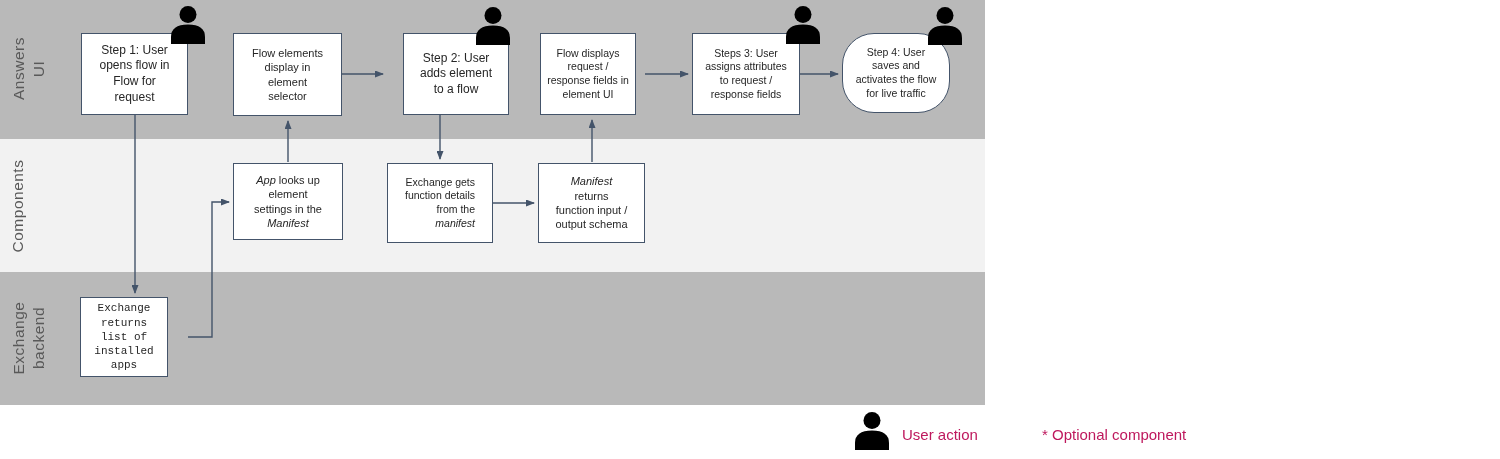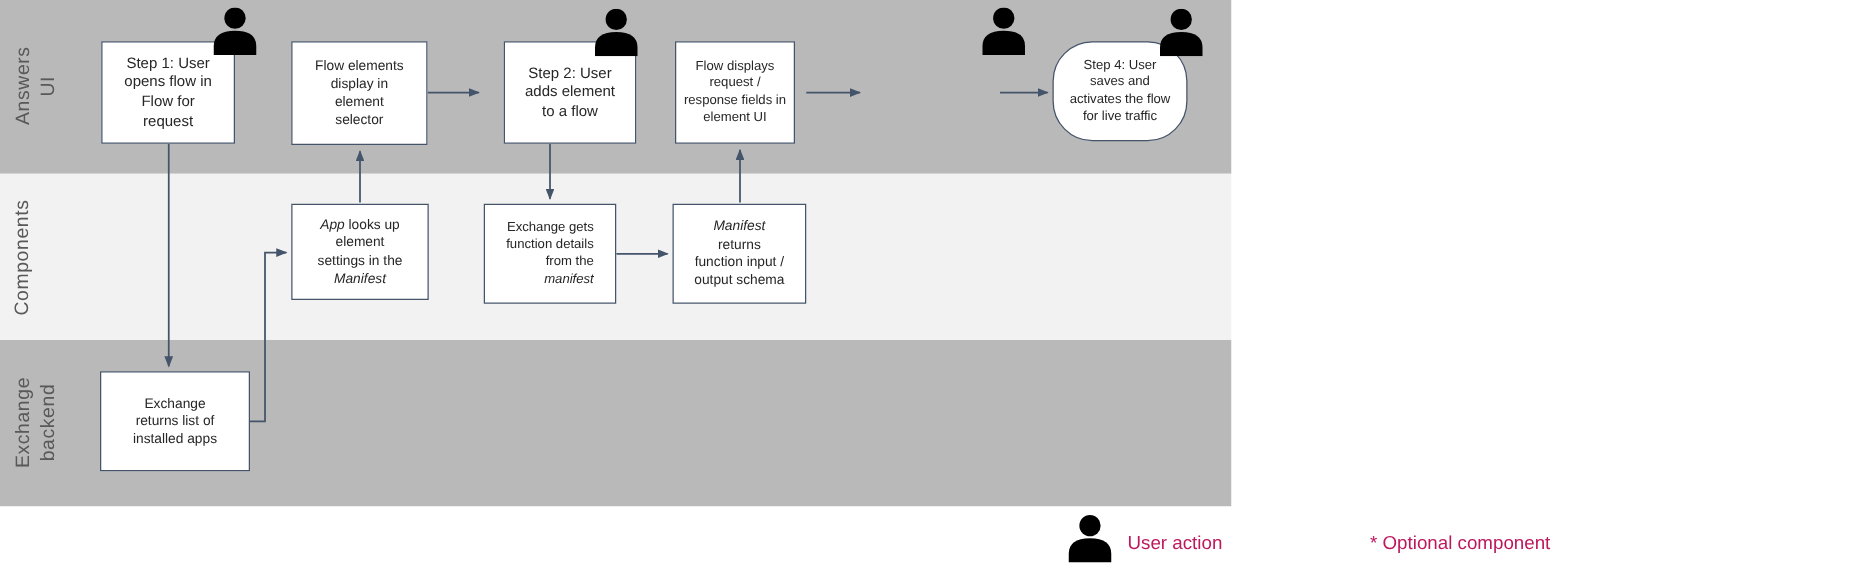--- a/index.html
+++ b/index.html
@@ -48,34 +48,34 @@
   .it{font-style:italic;}
   .n-step1{left:81px;top:33px;width:107px;height:82px;}
   .n-flow-elements{left:233px;top:33px;width:109px;height:83px;text-align:center;}
   .n-step2{left:387px;top:33px;width:106px;height:82px;margin-left:16px;}
   .n-flow-displays{left:540px;top:33px;width:96px;height:82px;}
   .n-step3{left:692px;top:33px;width:108px;height:82px;}
   .n-step4{left:842px;top:33px;width:108px;height:80px;border-radius:32px;}
   .n-app-lookup{left:233px;top:163px;width:110px;height:77px;}
   .n-exchange-gets{left:387px;top:163px;width:106px;height:80px;text-align:right;}
   .n-manifest-returns{left:538px;top:163px;width:107px;height:80px;}
-  .n-exchange-returns{left:80px;top:297px;width:120px;height:80px;}
+  .n-exchange-returns{left:80px;top:297px;width:88px;height:80px;font-family:Liberation Mono, monospace;}
   .person{position:absolute;width:42px;height:38px;}
   .p1{left:167px;top:6px;}
   .p2{left:472px;top:7px;}
   .p3{left:782px;top:6px;}
   .p4{left:924px;top:7px;}
   .p-legend{left:851px;top:412px;}
   .legend-text{
     position:absolute;
     color:#be185d;
     font-size:15px;
   }
   .legend-user{left:902px;top:426px;}
-  .legend-optional{left:1096px;top:426px;}
+  .legend-optional{left:1042px;top:426px;}
 </style>
 </head>
 <body>
 
 <div class="stage">
 
   <div class="lane lane-answers"></div>
   <div class="lane lane-components"></div>
   <div class="lane lane-exchange"></div>
 
@@ -117,20 +117,26 @@
   <div class="node n-step2 fs12">
     <p class="node-text">Step 2: User
 adds element
 to a flow</p>
   </div>
   <div class="node n-flow-displays fs105">
     <p class="node-text">Flow displays
 request /
 response fields in
 element UI</p>
+  </div>
+  <div class="node n-step3 fs105">
+    <p class="node-text">Steps 3: User
+assigns attributes
+to request /
+response fields</p>
   </div>
   <div class="node n-step4 fs105">
     <p class="node-text">Step 4: User
 saves and
 activates the flow
 for live traffic</p>
   </div>
 
   <div class="node n-app-lookup fs11">
     <p class="node-text"><span class="it">App</span><span> looks up

